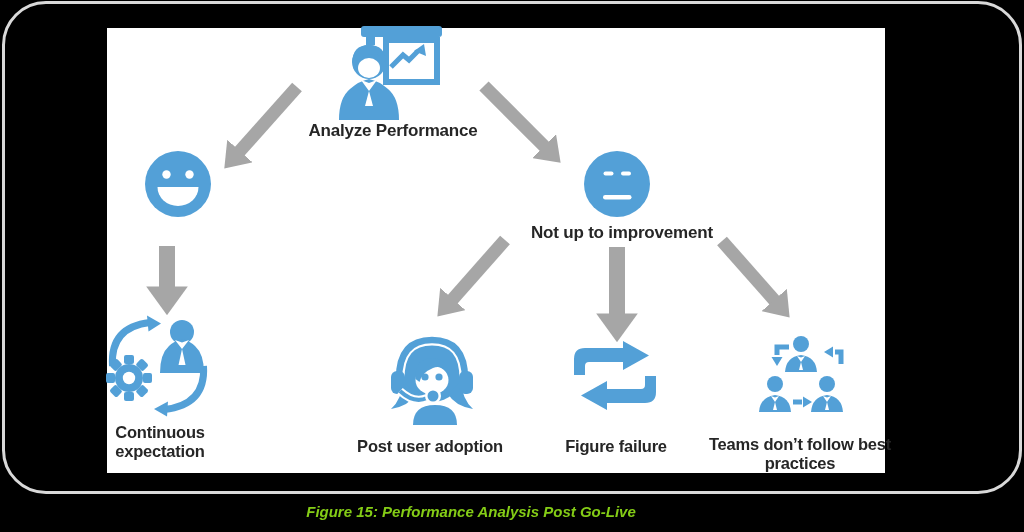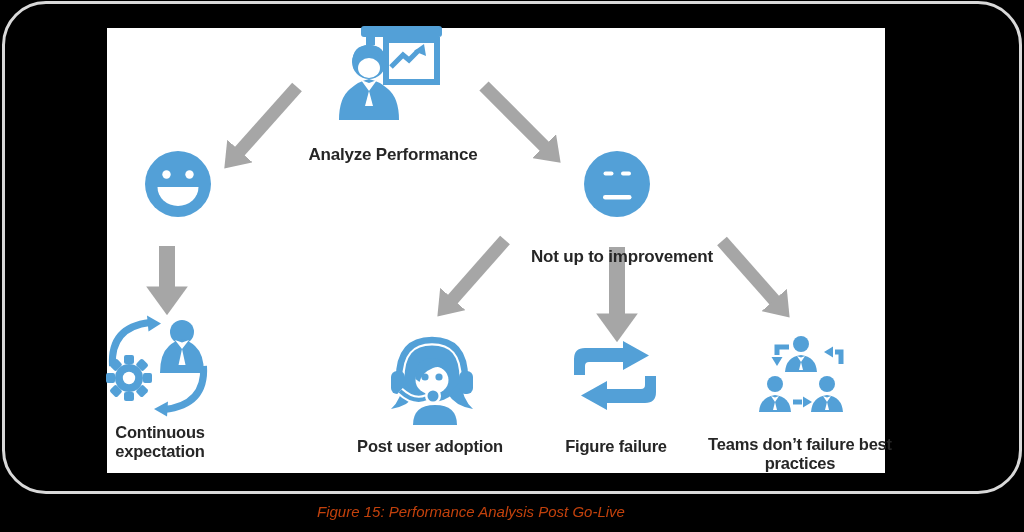--- a/index.html
+++ b/index.html
@@ -5,25 +5,25 @@
   html,body{margin:0;padding:0;background:#000;}
   .canvas{position:relative;width:1024px;height:532px;background:#000;overflow:hidden;
           font-family:"Liberation Sans","DejaVu Sans",sans-serif;}
   .frame{position:absolute;left:2px;top:1px;width:1014px;height:487px;
          border:3px solid #D9D9D9;border-radius:44px;background:#000;}
   .panel{position:absolute;left:107px;top:28px;width:778px;height:445px;background:#FFFFFF;}
   .icon{position:absolute;}
   .arrows-layer{position:absolute;left:0;top:0;pointer-events:none;}
   .label{position:absolute;color:#262626;font-weight:700;text-align:center;line-height:1.16;
          letter-spacing:-0.2px;}
-  .label-lg{font-size:17px;margin-top:24px;}
+  .label-lg{font-size:17px;}
   .label-md{font-size:16.5px;}
   .nowrap{white-space:nowrap;}
   .caption{position:absolute;left:171px;top:503px;width:600px;text-align:center;
-           color:#c2410c;font-weight:400;font-style:italic;font-size:15px;letter-spacing:0;}
+           color:#84cc16;font-weight:700;font-style:italic;font-size:15px;letter-spacing:0;}
 </style>
 </head>
 <body>
 
 <div class="canvas">
 
   <div class="frame"></div>
   <div class="panel"></div>
 
   <svg class="arrows-layer" width="1024" height="532" viewBox="0 0 1024 532">
@@ -145,17 +145,17 @@
       <polygon points="24,70 22,78 26,78"></polygon>
       <polygon points="72,64 76,70 80,64 76,65.5"></polygon>
       <polygon points="76,70 74,78 78,78"></polygon>
     </g>
     <g fill="none" stroke="#53A0D7" stroke-width="5">
       <path d="M38 15 H26 V23"></path>
       <path d="M90 32 V20 H84"></path>
       <path d="M42 70 H51"></path>
     </g>
   </svg>
-  <div class="label label-md" style="left:705px;top:435px;width:190px">Teams don’t failure best practices</div>
+  <div class="label label-md" style="left:705px;top:435px;width:190px">Teams don’t follow best practices</div>
 
   <div class="caption">Figure 15: Performance Analysis Post Go-Live</div>
 
 </div>
 
 </body></html>

